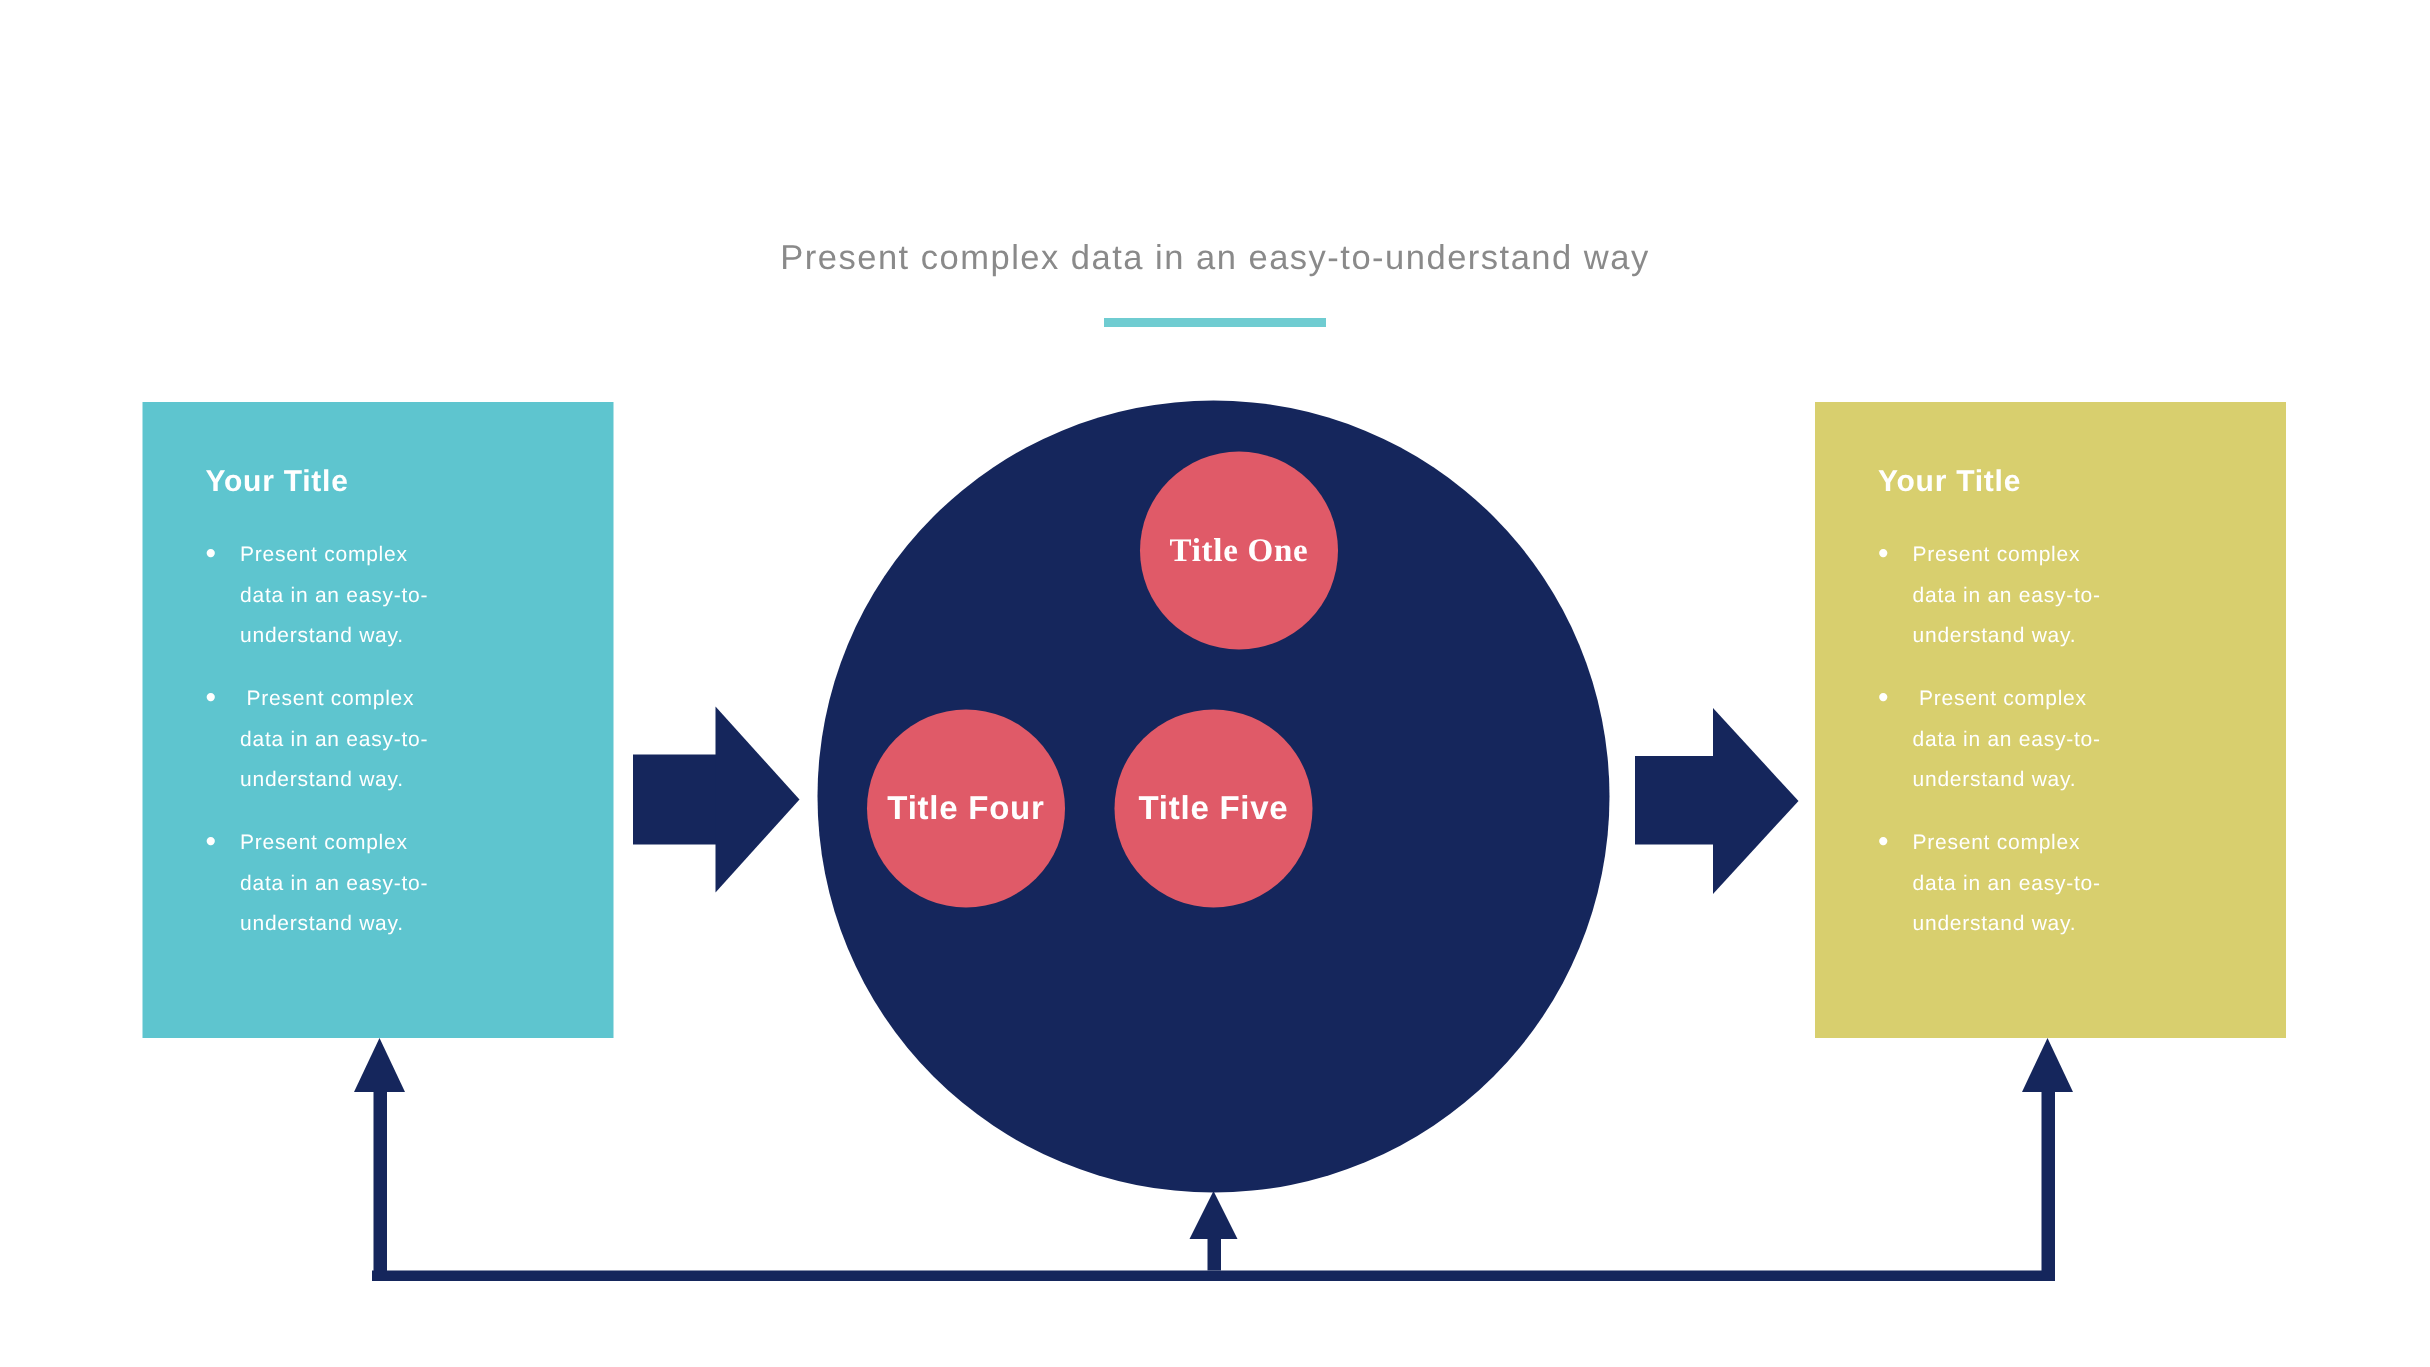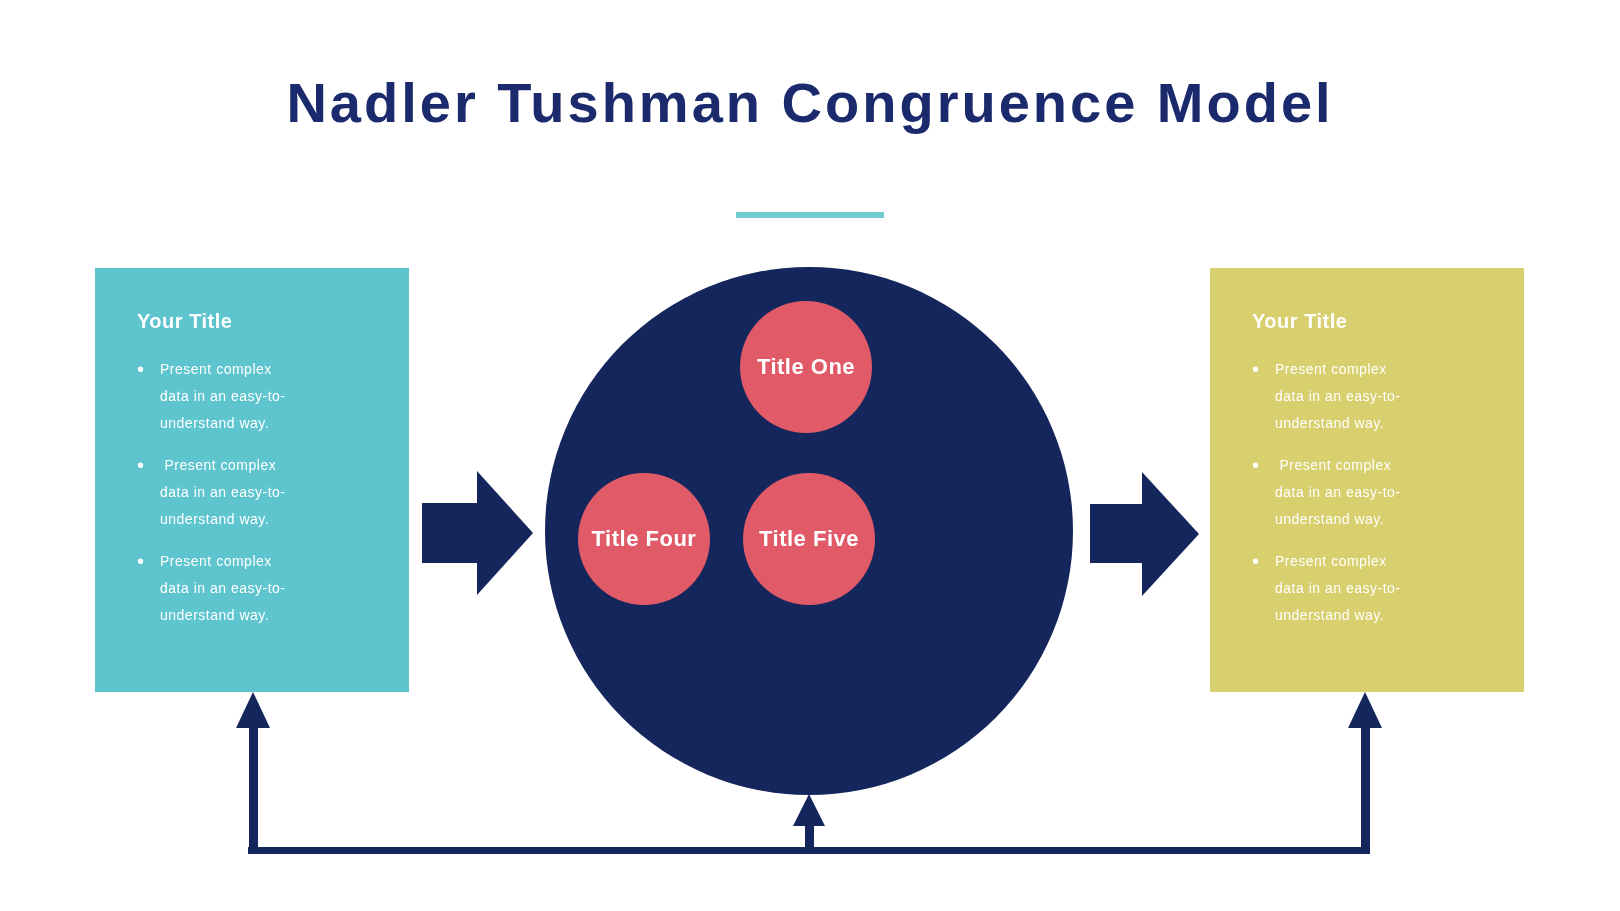--- a/index.html
+++ b/index.html
@@ -57,21 +57,21 @@
     border-radius:50%;background:var(--navy,#15265C);
   }
   .sub-circle{
     position:absolute;width:132px;height:132px;border-radius:50%;
     background:var(--red,#E05A68);
     display:flex;align-items:center;justify-content:center;
   }
   .sub-circle .circle-label{
     color:#fff;font-size:22px;font-weight:700;letter-spacing:0.5px;white-space:nowrap;
   }
-  .circle-one{left:740px;top:301px;}
+  .circle-one{left:760px;top:301px;font-family:Liberation Serif, serif;}
   .circle-two{left:909px;top:473px;}
   .circle-three{left:739px;top:637px;}
   .circle-four{left:578px;top:473px;}
   .circle-five{left:743px;top:473px;}
   
   .feedback-h{left:248px;top:847px;width:1122px;height:7px;}
   .fb-vert-left{left:249px;top:726px;width:9px;height:128px;}
   .fb-vert-right{left:1361px;top:726px;width:9px;height:128px;}
   .fb-vert-center{left:805px;top:824px;width:9px;height:23px;}
   .fb-head{position:absolute;width:0;height:0;
@@ -80,21 +80,21 @@
   .fb-head-left{left:236px;top:692px;}
   .fb-head-right{left:1348px;top:692px;}
   .fb-head-center{left:793px;top:794px;
     border-left-width:16px;border-right-width:16px;border-bottom-width:32px;}
 </style>
 </head>
 <body>
 
 <div id="canvas">
 
-  <h1 class="page-title">Nadler Tushman Congruence Model</h1>
+  <div class="subtitle">Present complex data in an easy-to-understand way</div>
   <div class="title-underline"></div>
 
   <section class="panel panel-left">
     <h2 class="panel-title">Your Title</h2>
     <div class="bullets">
       <div class="bullet">
         <span class="dot">•</span>
         <span class="bullet-text">Present complex
 data in an easy-to-
 understand way.</span>

